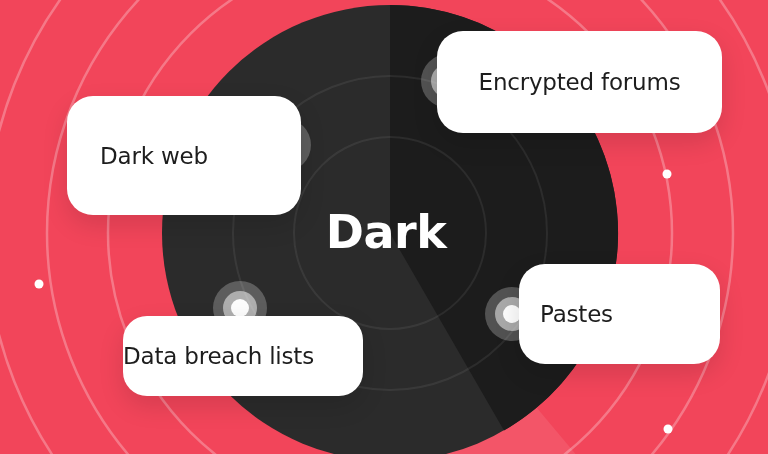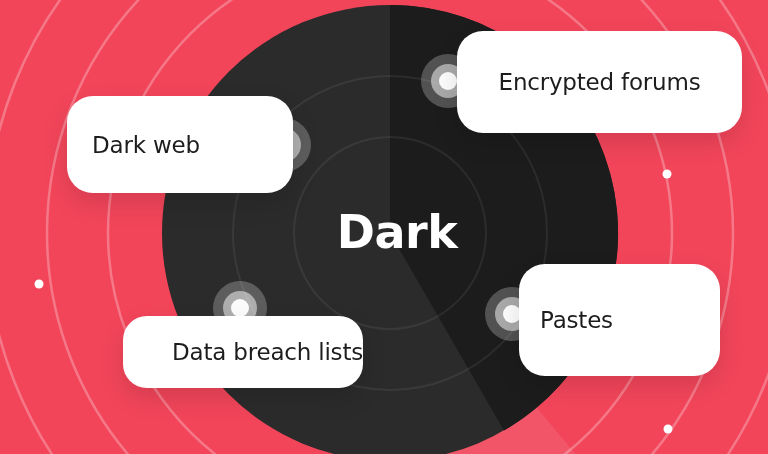--- a/index.html
+++ b/index.html
@@ -19,35 +19,34 @@
     display:flex;
     flex-direction:column;
     justify-content:center;
     color:#1D1D1D;
     font-size:23px;
     line-height:28px;
     font-weight:500;
     letter-spacing:-0.2px;
   }
   .card .line{white-space:nowrap;}
-  .card-marketplaces{left:67px;top:96px;width:201px;height:97px;padding-left:25px;}
-  .card-forums{left:457px;top:31px;width:285px;height:102px;text-align:center;}
-  .card-breach{left:123px;top:316px;width:240px;height:72px;text-align:right;border-radius:24px;}
-  .card-pastes{left:519px;top:264px;width:180px;height:112px;padding-left:21px;}
+  .card-marketplaces{left:67px;top:96px;width:201px;height:119px;padding-left:33px;}
+  .card-forums{left:437px;top:31px;width:285px;height:102px;text-align:center;}
+  .card-breach{left:123px;top:316px;width:240px;height:80px;text-align:left;border-radius:24px;}
+  .card-pastes{left:519px;top:264px;width:180px;height:100px;padding-left:21px;}
   .center-title{
     position:absolute;
     left:386px;top:232px;
     transform:translate(-50%,-50%);
     color:#FFFFFF;
     font-size:46px;
     line-height:54px;
     font-weight:700;
     letter-spacing:-0.5px;
     text-align:center;
-    margin-left:11px;
   }
 </style>
 </head>
 <body>
 
 <div class="stage">
 
   <svg width="768" height="454" viewBox="0 0 768 454">
 
     <rect x="0" y="0" width="768" height="454" fill="#F2455A"></rect>

